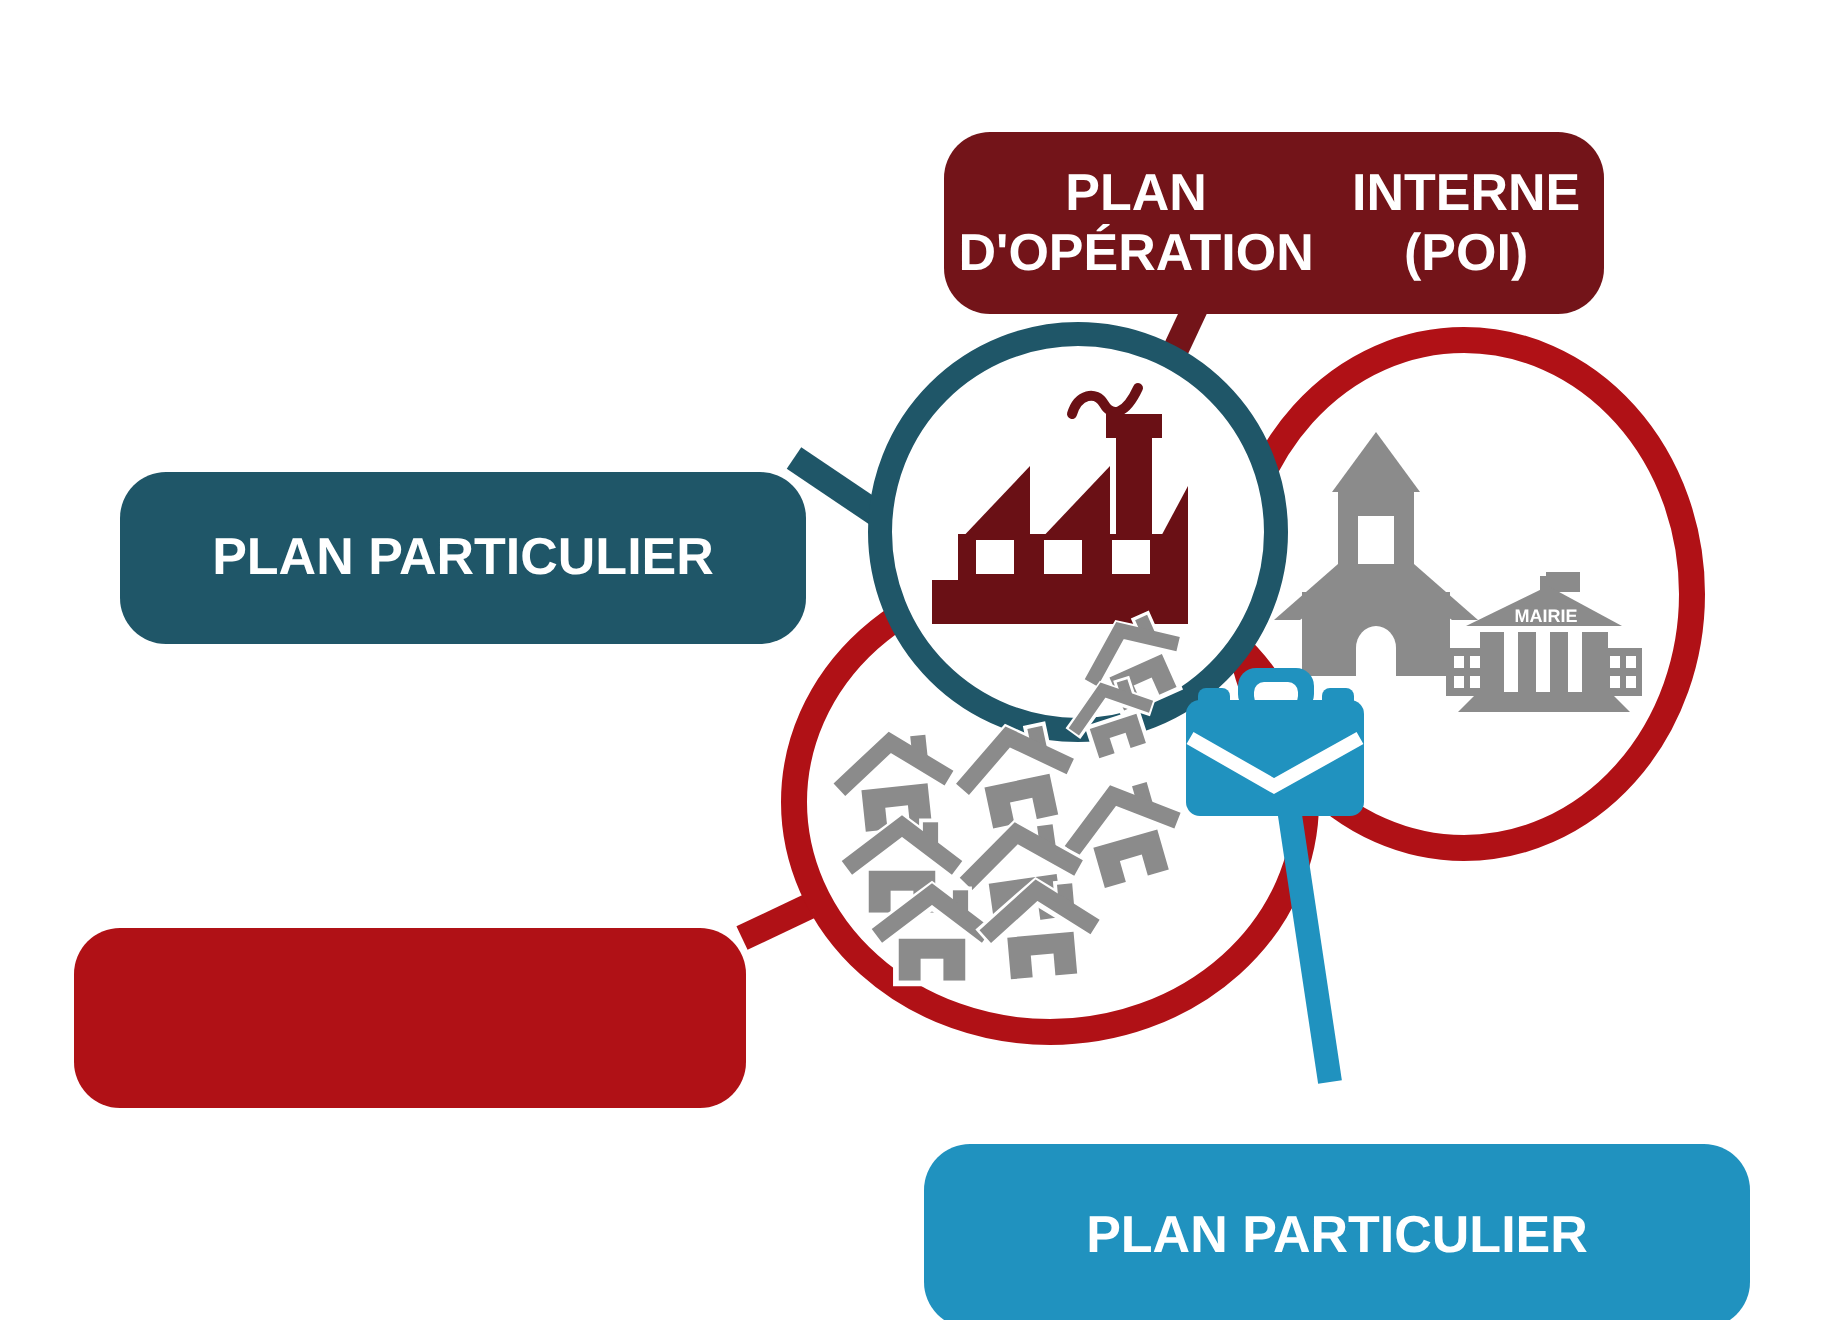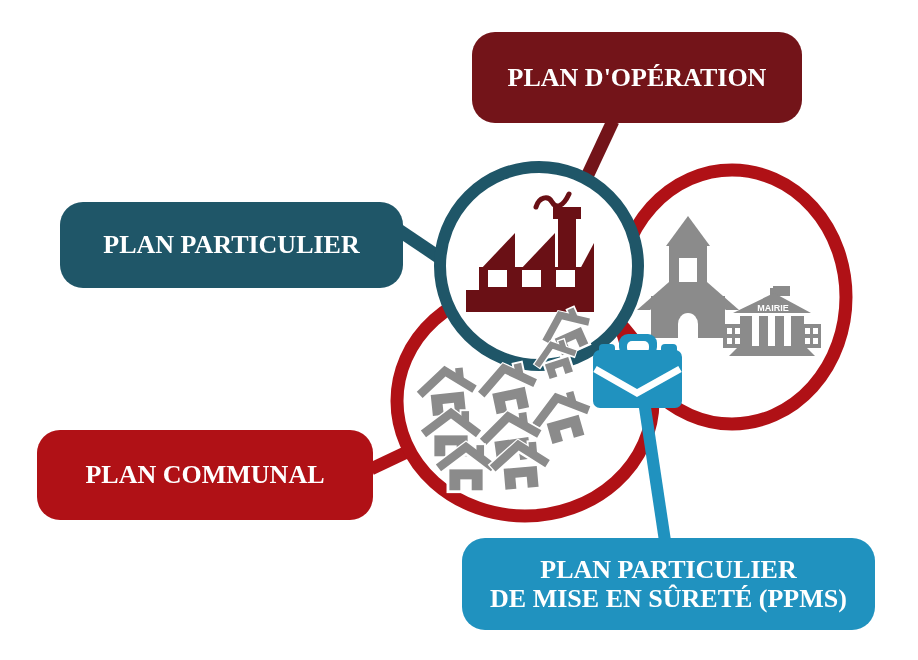--- a/index.html
+++ b/index.html
@@ -11,24 +11,25 @@
     font-family:"Liberation Sans",sans-serif;
   }
   #diagram-svg{position:absolute;left:0;top:0;width:918px;height:660px;}
   .box{
     position:absolute;
     color:#ffffff;
     font-weight:bold;
     font-size:26px;
     line-height:1.13;
     letter-spacing:0px;
-    display:flex;flex-direction:column;justify-content:center;align-items:center;
+    display:flex;flex-direction:row;justify-content:center;align-items:center;
     text-align:center;
     border-radius:23px;
-    font-family:Liberation Serif, serif;
+    font-family:Liberation Sans, sans-serif;
+    margin-top:34px;
   }
   .box-poi {left:472px;top:32px;width:330px;height:91px;background:#731419;}
   .box-ppi {left:60px;top:202px;width:343px;height:86px;background:#1F5668;}
   .box-pcs {left:37px;top:430px;width:336px;height:90px;background:#B01116;}
   .box-ppms{left:462px;top:538px;width:413px;height:92px;background:#2092BF;}
 </style>
 </head>
 <body>
 
 <div id="stage">
@@ -117,28 +118,27 @@
       <rect x="627" y="341" width="22" height="12" rx="5" fill="#FFFFFF"></rect>
       <rect x="599" y="344" width="16" height="12" rx="4" fill="#2092BF"></rect>
       <rect x="661" y="344" width="16" height="12" rx="4" fill="#2092BF"></rect>
       <rect x="593" y="350" width="89" height="58" rx="7" fill="#2092BF"></rect>
       <path d="M595,369 L637,393 L680,369" stroke="#FFFFFF" stroke-width="7" fill="none"></path>
     </g>
   </svg>
 
   <div class="box box-poi">
     <div>PLAN D'OPÉRATION</div>
+    <div>INTERNE (POI)</div>
   </div>
 
   <div class="box box-ppi">
     <div>PLAN PARTICULIER</div>
   </div>
 
   <div class="box box-pcs">
-    <div>PLAN COMMUNAL</div>
   </div>
 
   <div class="box box-ppms">
     <div>PLAN PARTICULIER</div>
-    <div>DE MISE EN SÛRETÉ (PPMS)</div>
   </div>
 
 </div>
 
 </body></html>

